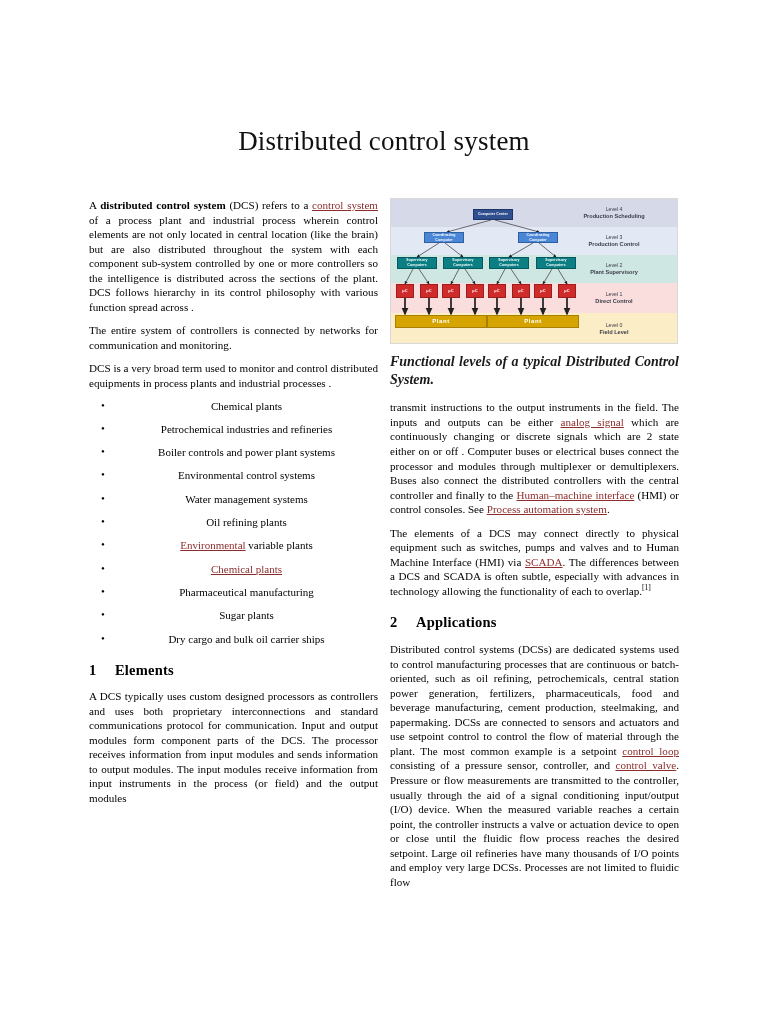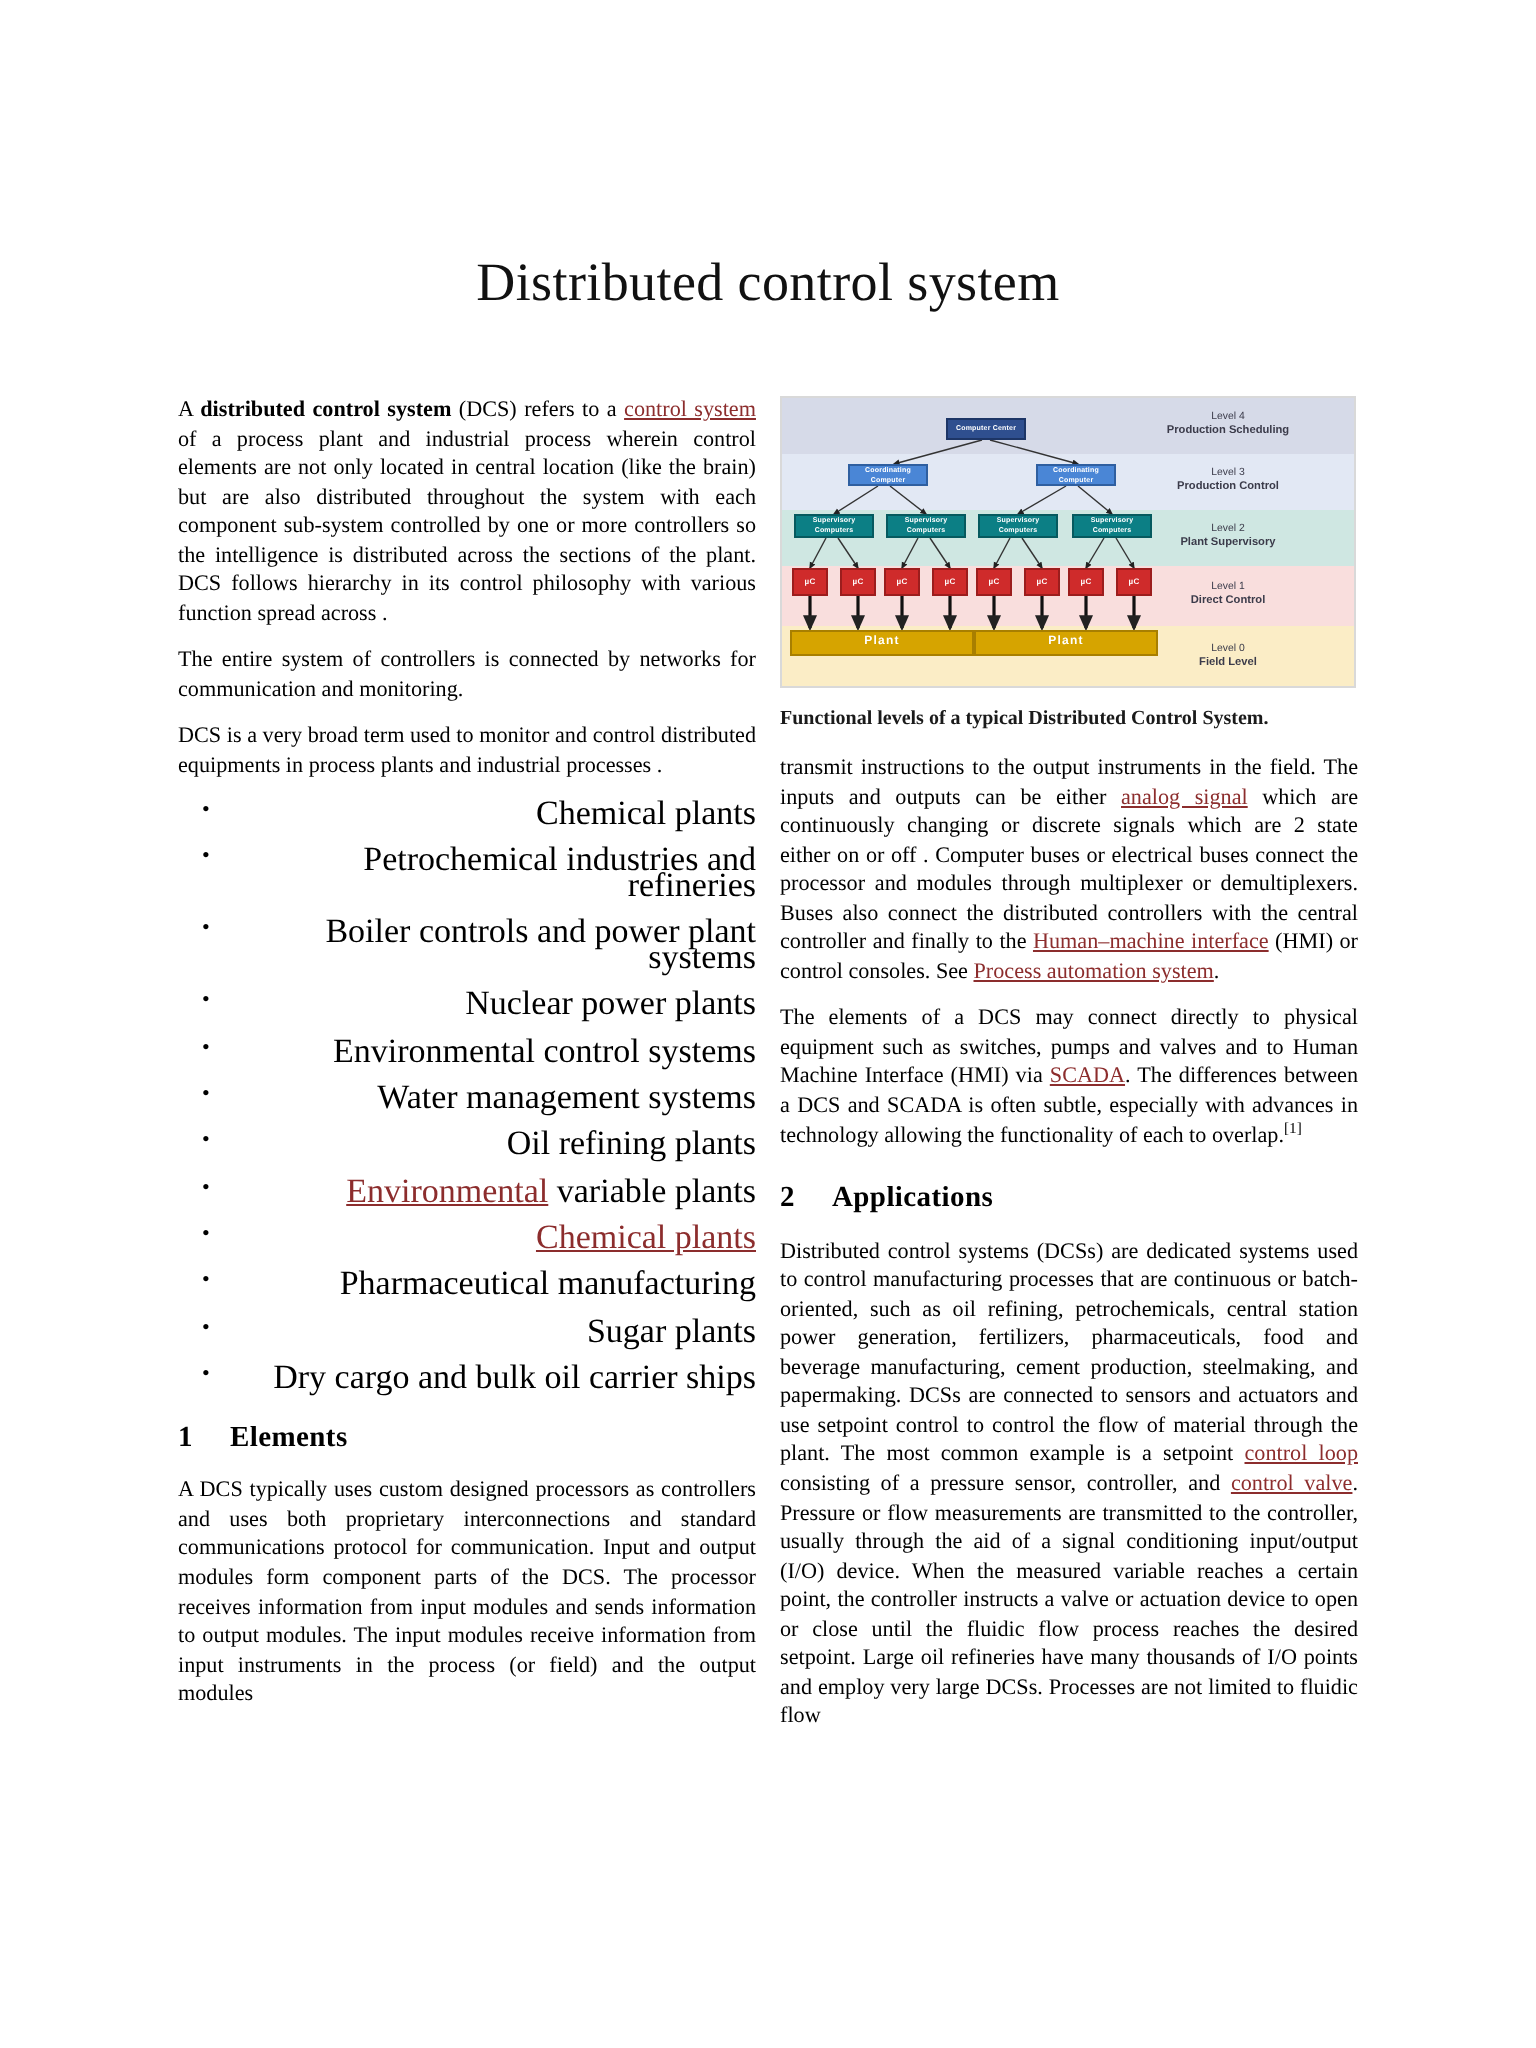--- a/index.html
+++ b/index.html
@@ -46,23 +46,23 @@
   .lnk { color: #8c2d2d; text-decoration: underline; }
   .bold { font-weight: bold; }
   ul.bullets {
     margin: 4px 0 6px 0;
     padding: 0 0 0 26px;
     list-style: none;
   }
   ul.bullets li {
     position: relative;
     margin: 0 0 10.3px 0;
-    font-size: 17px;
+    font-size: 11px;
     line-height: 13px;
-    text-align: right;
+    text-align: center;
   }
   ul.bullets li:before {
     content: "\2022";
     position: absolute;
     left: -14px;
     top: -1px;
     font-size: 11px;
     color: #000;
   }
   h2.section {
@@ -127,21 +127,22 @@
   .n-plant {
     background: #d6a400;
     border: 0.6px solid #a87f00;
     font-size: 6px;
     letter-spacing: 0.6px;
     color: #fff;
   }
   .fig svg { position: absolute; left:0; top:0; }
   .fig-caption {
     margin-top: 9px;
-    font-size: 10px;
+    font-size: 14px;
+    font-style: italic;
     font-weight: bold;
     color: #1a1a1a;
     line-height: 1.3;
   }
   .pageno {
     position: absolute;
     left: 0;
     top: 959px;
     width: 768px;
     text-align: center;
@@ -158,21 +159,20 @@
 
   <div class="col col-left">
     <p class="para"><span>A </span><span class="bold">distributed control system</span><span> (DCS) refers to a </span><span class="lnk">control system</span><span> of a process plant and industrial process wherein control elements are not only located in central location (like the brain) but are also distributed throughout the system with each component sub-system controlled by one or more controllers so the intelligence is distributed across the sections of the plant. DCS follows hierarchy in its control philosophy with various function spread across .</span></p>
     <p class="para"><span>The entire system of controllers is connected by networks for communication and monitoring.</span></p>
     <p class="para"><span>DCS is a very broad term used to monitor and control distributed equipments in process plants and industrial processes .</span></p>
 
     <ul class="bullets">
         <li><span>Chemical plants</span></li>
         <li><span>Petrochemical industries and refineries</span></li>
         <li><span>Boiler controls and power plant systems</span></li>
-        <li><span>Nuclear power plants</span></li>
         <li><span>Environmental control systems</span></li>
         <li><span>Water management systems</span></li>
         <li><span>Oil refining plants</span></li>
         <li><span class="lnk">Environmental</span><span> variable plants</span></li>
         <li><span class="lnk">Chemical plants</span></li>
         <li><span>Pharmaceutical manufacturing</span></li>
         <li><span>Sugar plants</span></li>
         <li><span>Dry cargo and bulk oil carrier ships</span></li>
       </ul>
 

